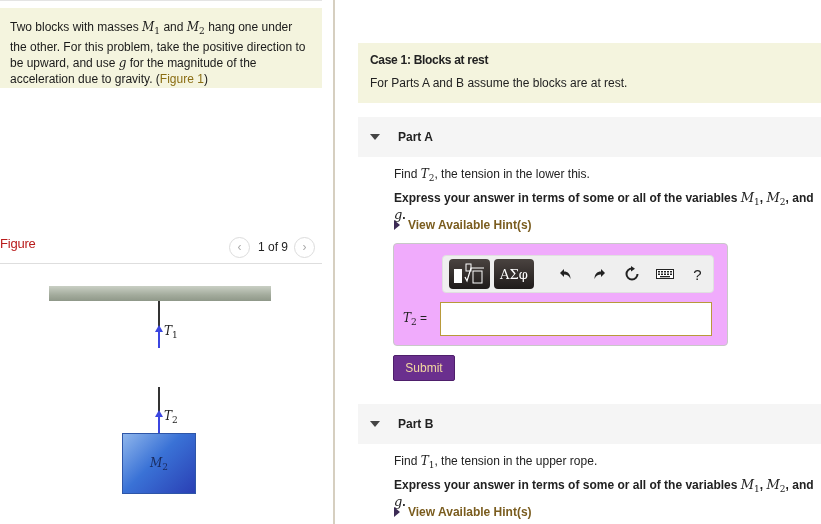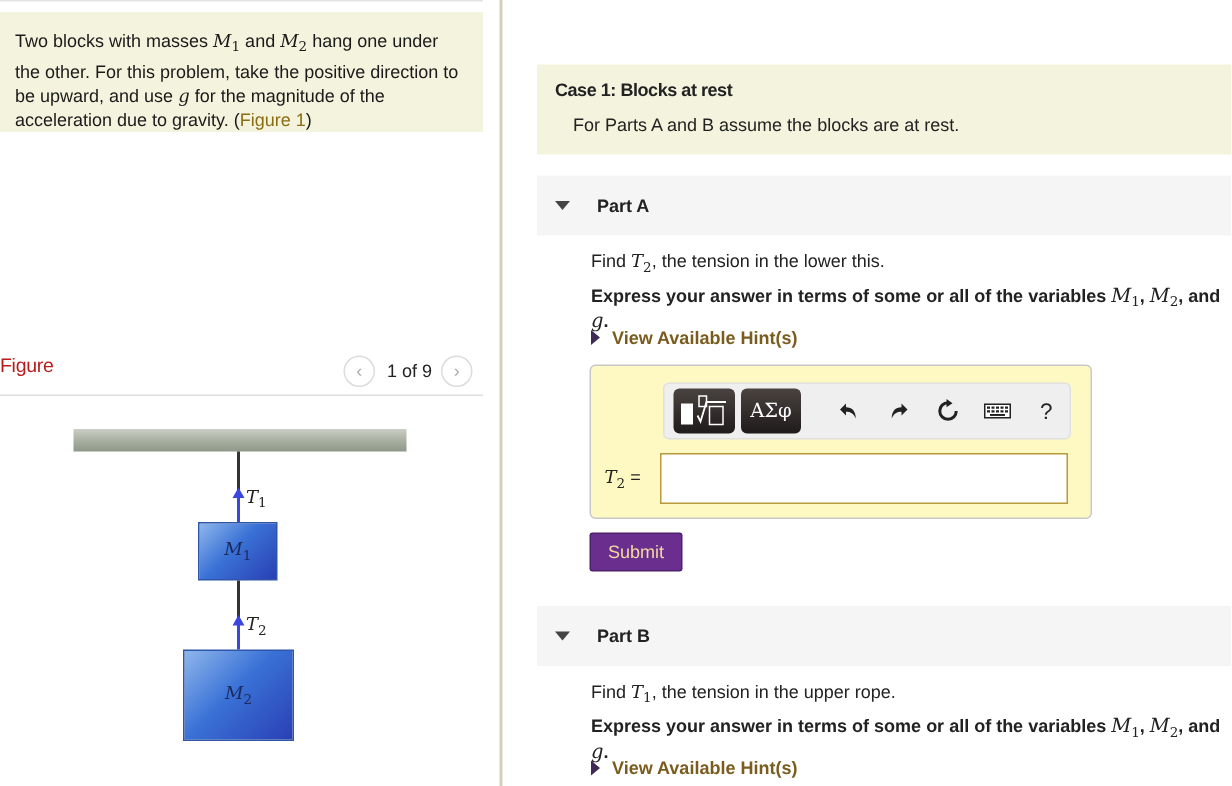--- a/index.html
+++ b/index.html
@@ -25,33 +25,33 @@
   .ceiling { position: absolute; left: 49px; top: 22px; width: 222px; height: 15px; background: linear-gradient(#c9cfc4, #a3ab9c 60%, #8f9889); }
   .rope { position: absolute; width: 2px; background: #333; }
   .arrow { position: absolute; width: 2px; background: #3b46e0; }
   .arrowhead { position: absolute; width: 0; height: 0; border-left: 4px solid transparent; border-right: 4px solid transparent; border-bottom: 7px solid #3b46e0; }
   .block { position: absolute; background: linear-gradient(135deg, #8fb6ec 0%, #3a72d6 45%, #2a3fb4 100%); border: 1px solid #2e56a8; display: flex; align-items: center; justify-content: center; color: #1a2a5c; }
   .tlabel { position: absolute; font-size: 12px; color: #222; }
 
   
   .case { position: absolute; left: 358px; top: 43px; width: 463px; height: 60px; background: #f4f4de; padding: 10px 0 0 12px; }
   .case-title { font-size: 12px; font-weight: bold; color: #222; letter-spacing: -0.3px; }
-  .case-text { font-size: 12px; color: #222; margin-top: 9px; margin-left: 12px; }
+  .case-text { font-size: 12px; color: #222; margin-top: 9px; }
 
   .part-hdr { position: absolute; left: 358px; width: 463px; height: 40px; background: #f5f5f5; display: flex; align-items: center; }
   .tri { width: 0; height: 0; border-left: 5px solid transparent; border-right: 5px solid transparent; border-top: 6px solid #444; margin-left: 12px; margin-right: 18px; }
   .part-title { font-size: 12px; font-weight: bold; color: #222; }
 
   .q { position: absolute; left: 394px; font-size: 12px; color: #222; }
   .express { position: absolute; left: 394px; font-size: 12px; font-weight: bold; color: #222; }
   .express .math { font-weight: normal; font-size: 13px; }
   .hint { position: absolute; left: 394px; font-size: 12px; font-weight: bold; color: #7a5c1e; display: flex; align-items: center; }
   .hint .ht { width: 0; height: 0; border-top: 5px solid transparent; border-bottom: 5px solid transparent; border-left: 6px solid #3c2b55; margin-right: 8px; }
 
-  .answer-box { position: absolute; left: 393px; top: 243px; width: 335px; height: 103px; border: 1px solid #c8c8c8; border-radius: 4px; background: #fef9c3; }
+  .answer-box { position: absolute; left: 393px; top: 243px; width: 335px; height: 103px; border: 1px solid #c8c8c8; border-radius: 4px; background: #f0abfc; }
   .toolbar { position: absolute; left: 48px; top: 11px; width: 272px; height: 38px; background: #efefef; border: 1px solid #e0e0e0; border-radius: 4px; display: flex; align-items: center; padding-left: 6px; }
   .tb-dark { height: 30px; border-radius: 4px; background: linear-gradient(#4a4340, #1f1b1a); color: #fff; display: flex; align-items: center; justify-content: center; margin-right: 4px; }
   .tb-tmpl { width: 42px; }
   .tb-greek { width: 42px; font-family: "DejaVu Serif", serif; font-size: 13px; }
   .tb-icon { width: 32px; height: 30px; display: flex; align-items: center; justify-content: center; color: #222; font-size: 15px; margin-left: 2px; }
   .ans-label { position: absolute; left: 9px; top: 67px; font-size: 12px; }
   .ans-input { position: absolute; left: 46px; top: 58px; width: 272px; height: 34px; border: 1px solid #b89a3a; background: #fff; font-size: 13px; padding: 0 6px; outline: none; }
 
   .submit { position: absolute; left: 393px; top: 355px; width: 62px; height: 26px; background: #6a2f8e; border: 1px solid #4e1f6b; border-radius: 2px; color: #f3d9a0; font-size: 12px; font-family: "Liberation Sans", sans-serif; display: flex; align-items: center; justify-content: center; }
 </style>
@@ -77,23 +77,20 @@
   <div class="fig-rule"></div>
 
   <div class="figure">
     <div class="ceiling"></div>
 
     <div class="rope" style="left:158px; top:37px; height:28px;"></div>
     <div class="arrow" style="left:158px; top:65px; height:19px;"></div>
     <div class="arrowhead" style="left:155px; top:61px;"></div>
     <div class="tlabel math" style="left:164px; top:60px;"><span>T</span><sub>1</sub></div>
 
-    <div class="block" style="left:132px; top:84px; width:53px; height:39px;">
-      <span class="math"><span>M</span><sub>1</sub></span>
-    </div>
 
     <div class="rope" style="left:158px; top:123px; height:27px;"></div>
     <div class="arrow" style="left:158px; top:150px; height:19px;"></div>
     <div class="arrowhead" style="left:155px; top:146px;"></div>
     <div class="tlabel math" style="left:164px; top:145px;"><span>T</span><sub>2</sub></div>
 
     <div class="block" style="left:122px; top:169px; width:74px; height:61px;">
       <span class="math"><span>M</span><sub>2</sub></span>
     </div>
   </div>

